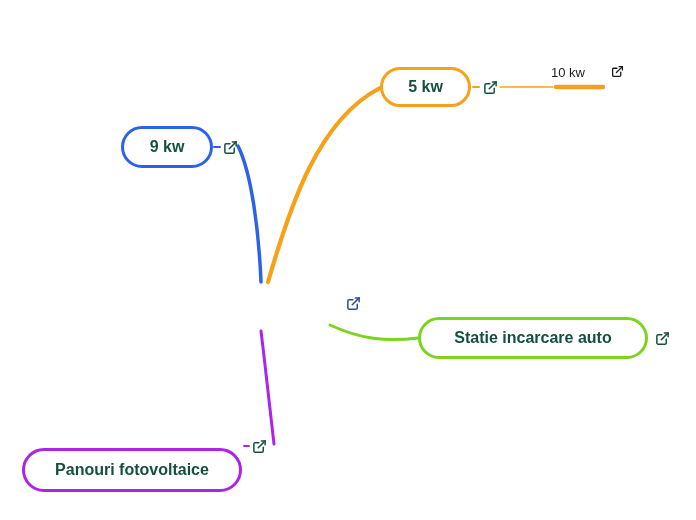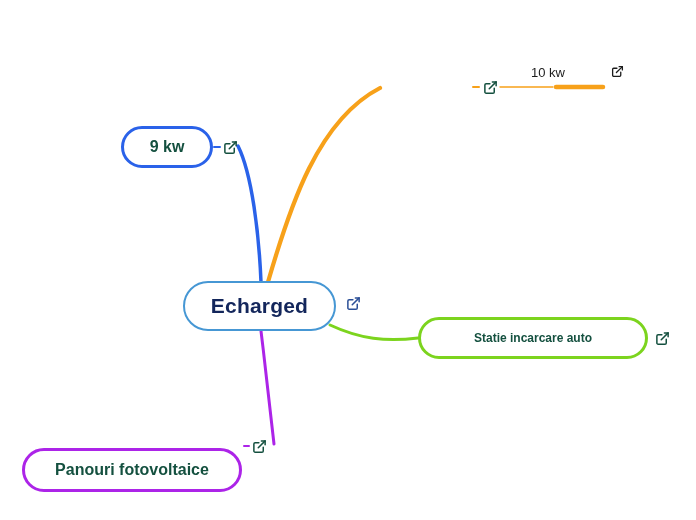--- a/index.html
+++ b/index.html
@@ -57,32 +57,32 @@
     width: 91px; height: 40px;
     border-width: 3px;
     border-radius: 20px;
     font-size: 16px;
   }
   .node-statie {
     left: 418px; top: 317px;
     width: 230px; height: 42px;
     border-width: 3px;
     border-radius: 21px;
-    font-size: 12px;
+    font-size: 16px;
   }
   .node-panouri {
     left: 22px; top: 448px;
     width: 220px; height: 44px;
     border-width: 3px;
     border-radius: 22px;
     font-size: 16px;
   }
   .node-10kw {
     position: absolute;
-    left: 520px; top: 63px;
+    left: 540px; top: 63px;
     width: 56px; height: 18px;
     display: flex;
     align-items: center;
     justify-content: center;
     font-size: 13px;
     font-weight: 400;
     white-space: nowrap;
     cursor: pointer;
     background: transparent;
   }
@@ -127,42 +127,42 @@
 
     <path d="M330,325 C360,339 386,342 418,338" stroke-width="3" style="stroke: rgb(124, 212, 30);"></path>
 
     <path d="M261,331 C266,372 271,416 274,444" stroke-width="3" style="stroke: rgb(172, 36, 232);"></path>
 
     <path d="M214,147 h6" stroke-width="2" style="stroke: rgb(42, 98, 233);"></path>
     <path d="M473,87 h6" stroke-width="2" style="stroke: rgb(247, 161, 26);"></path>
     <path d="M244,446 h5" stroke-width="2" style="stroke: rgb(172, 36, 232);"></path>
   </svg>
 
-  <div class="node node-root" style="border-color: rgb(70, 151, 212); color: rgb(19, 38, 91);">
-    <span>Echarged</span>
-  </div>
   <span class="linkicon icon-root" style="color: rgb(43, 79, 151);">
     <svg viewBox="0 0 24 24">
         <path d="M18 13v6a2 2 0 0 1-2 2H5a2 2 0 0 1-2-2V8a2 2 0 0 1 2-2h6"></path>
         <polyline points="15 3 21 3 21 9"></polyline>
         <line x1="10" y1="14" x2="21" y2="3"></line>
       </svg>
   </span>
 
   <div class="node node-3kw" style="border-color: rgb(42, 98, 233); color: rgb(20, 80, 63);">
     <span>9 kw</span>
   </div>
   <span class="linkicon icon-3kw" style="color: rgb(20, 80, 63);">
     <svg viewBox="0 0 24 24">
         <path d="M18 13v6a2 2 0 0 1-2 2H5a2 2 0 0 1-2-2V8a2 2 0 0 1 2-2h6"></path>
         <polyline points="15 3 21 3 21 9"></polyline>
         <line x1="10" y1="14" x2="21" y2="3"></line>
       </svg>
   </span>
 
+  <div class="node node-5kw" style="border-color: rgb(247, 161, 26); color: rgb(20, 80, 63);">
+    <span>5 kw</span>
+  </div>
   <span class="linkicon icon-5kw" style="color: rgb(20, 80, 63);">
     <svg viewBox="0 0 24 24">
         <path d="M18 13v6a2 2 0 0 1-2 2H5a2 2 0 0 1-2-2V8a2 2 0 0 1 2-2h6"></path>
         <polyline points="15 3 21 3 21 9"></polyline>
         <line x1="10" y1="14" x2="21" y2="3"></line>
       </svg>
   </span>
 
   <div class="node-10kw" style="color: rgb(28, 28, 28);">
     <span>10 kw</span>

